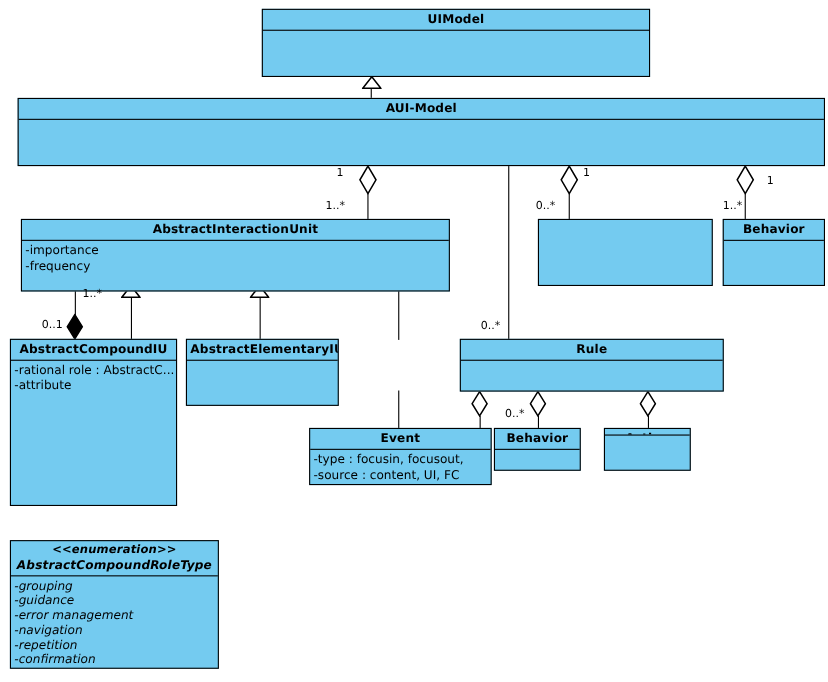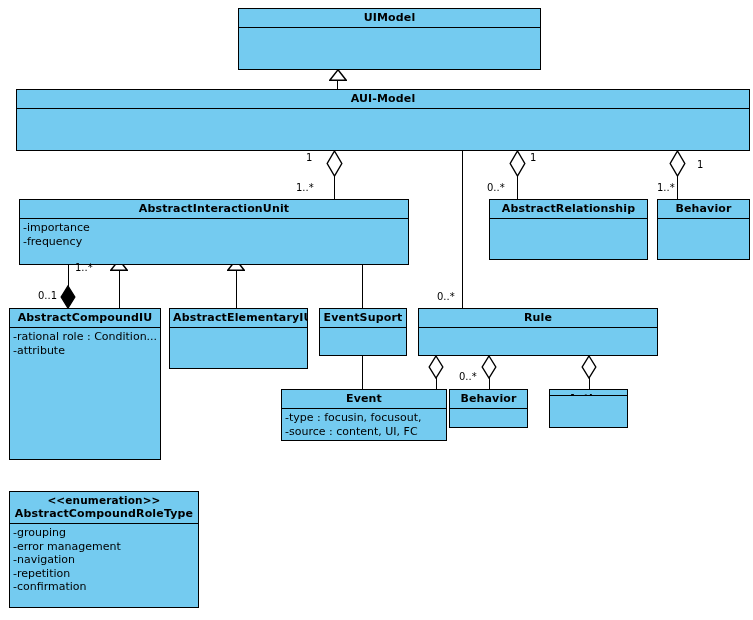--- a/index.html
+++ b/index.html
@@ -95,65 +95,60 @@
 
   
   .diamond { position: absolute; z-index: 4; }
   .diamond svg { display: block; }
 </style>
 </head>
 <body>
 
 <div id="canvas">
 
-  <div class="uml-class has-body" style="left:238px; top:8px; width:303px; height:62px;">
+  <div class="uml-class has-body" style="left:238px; top:8px; width:353px; height:62px;">
     <div class="uml-name">UIModel</div>
     <div class="uml-attrs"></div>
   </div>
 
   <div class="uml-class has-body" style="left:16px; top:89px; width:734px; height:62px;">
     <div class="uml-name">AUI-Model</div>
     <div class="uml-attrs"></div>
   </div>
 
   <div class="uml-class has-body" style="left:19px; top:199px; width:390px; height:66px;">
     <div class="uml-name">AbstractInteractionUnit</div>
     <div class="uml-attrs">
       <span class="attr">-importance</span>
       <span class="attr">-frequency</span>
     </div>
   </div>
 
   <div class="uml-class has-body" style="left:489px; top:199px; width:159px; height:61px;">
-    <div class="uml-name">AbstractRelationship</div>
     <div class="uml-attrs"></div>
   </div>
 
   <div class="uml-class has-body" style="left:657px; top:199px; width:93px; height:61px;">
     <div class="uml-name">Behavior</div>
     <div class="uml-attrs"></div>
   </div>
 
   <div class="uml-class has-body" style="left:9px; top:308px; width:152px; height:152px;">
     <div class="uml-name">AbstractCompoundIU</div>
     <div class="uml-attrs">
-      <span class="attr">-rational role : Condition...</span>
+      <span class="attr">-rational role : AbstractC...</span>
       <span class="attr">-attribute</span>
     </div>
   </div>
 
   <div class="uml-class has-body" style="left:169px; top:308px; width:139px; height:61px;">
     <div class="uml-name">AbstractElementaryIU</div>
     <div class="uml-attrs"></div>
   </div>
 
-  <div class="uml-class has-body" style="left:319px; top:308px; width:88px; height:48px;">
-    <div class="uml-name">EventSuport</div>
-    <div class="uml-attrs"></div>
-  </div>
 
   <div class="uml-class has-body" style="left:418px; top:308px; width:240px; height:48px;">
     <div class="uml-name">Rule</div>
     <div class="uml-attrs"></div>
   </div>
 
   <div class="uml-class has-body" style="left:281px; top:389px; width:166px; height:52px;">
     <div class="uml-name">Event</div>
     <div class="uml-attrs">
       <span class="attr">-type : focusin, focusout,</span>
@@ -164,27 +159,28 @@
   <div class="uml-class has-body" style="left:449px; top:389px; width:79px; height:39px;">
     <div class="uml-name">Behavior</div>
     <div class="uml-attrs"></div>
   </div>
 
   <div class="uml-class has-body" style="left:549px; top:389px; width:79px; height:39px;gap:43px;">
     <div class="uml-name">Action</div>
     <div class="uml-attrs"></div>
   </div>
 
-  <div class="uml-class has-body" style="left:9px; top:491px; width:190px; height:117px;">
+  <div class="uml-class has-body" style="left:9px; top:491px; width:190px; height:117px;font-style:italic;">
     <div class="uml-name">
       <span class="stereo">&lt;&lt;enumeration&gt;&gt;</span>
       <span>AbstractCompoundRoleType</span>
     </div>
     <div class="uml-attrs">
       <span class="attr">-grouping</span>
+      <span class="attr">-guidance</span>
       <span class="attr">-error management</span>
       <span class="attr">-navigation</span>
       <span class="attr">-repetition</span>
       <span class="attr">-confirmation</span>
     </div>
   </div>
 
   <div class="edge v" style="left:337px; top:70px; height:19px;"></div>
   <div class="gen-tri" style="left:329px; top:69px;">
     <svg width="18" height="12" viewBox="0 0 18 12">

